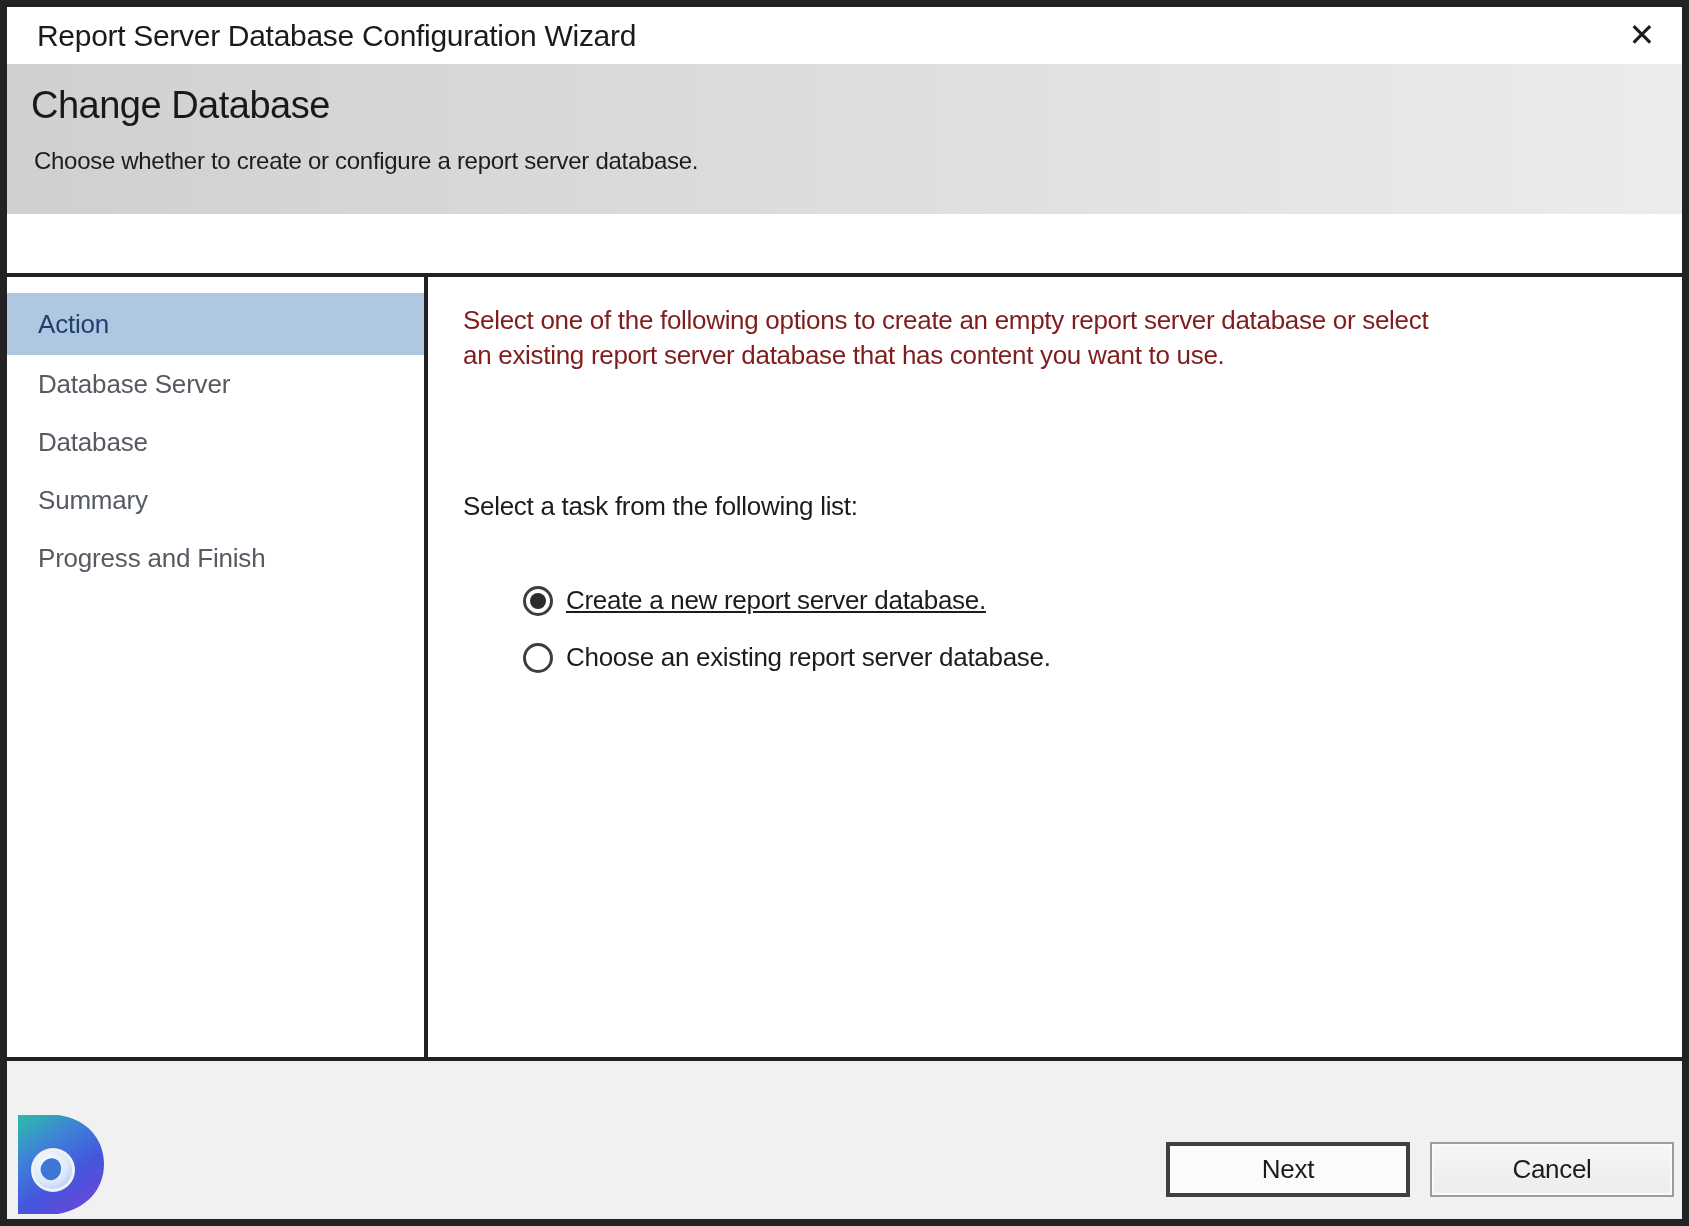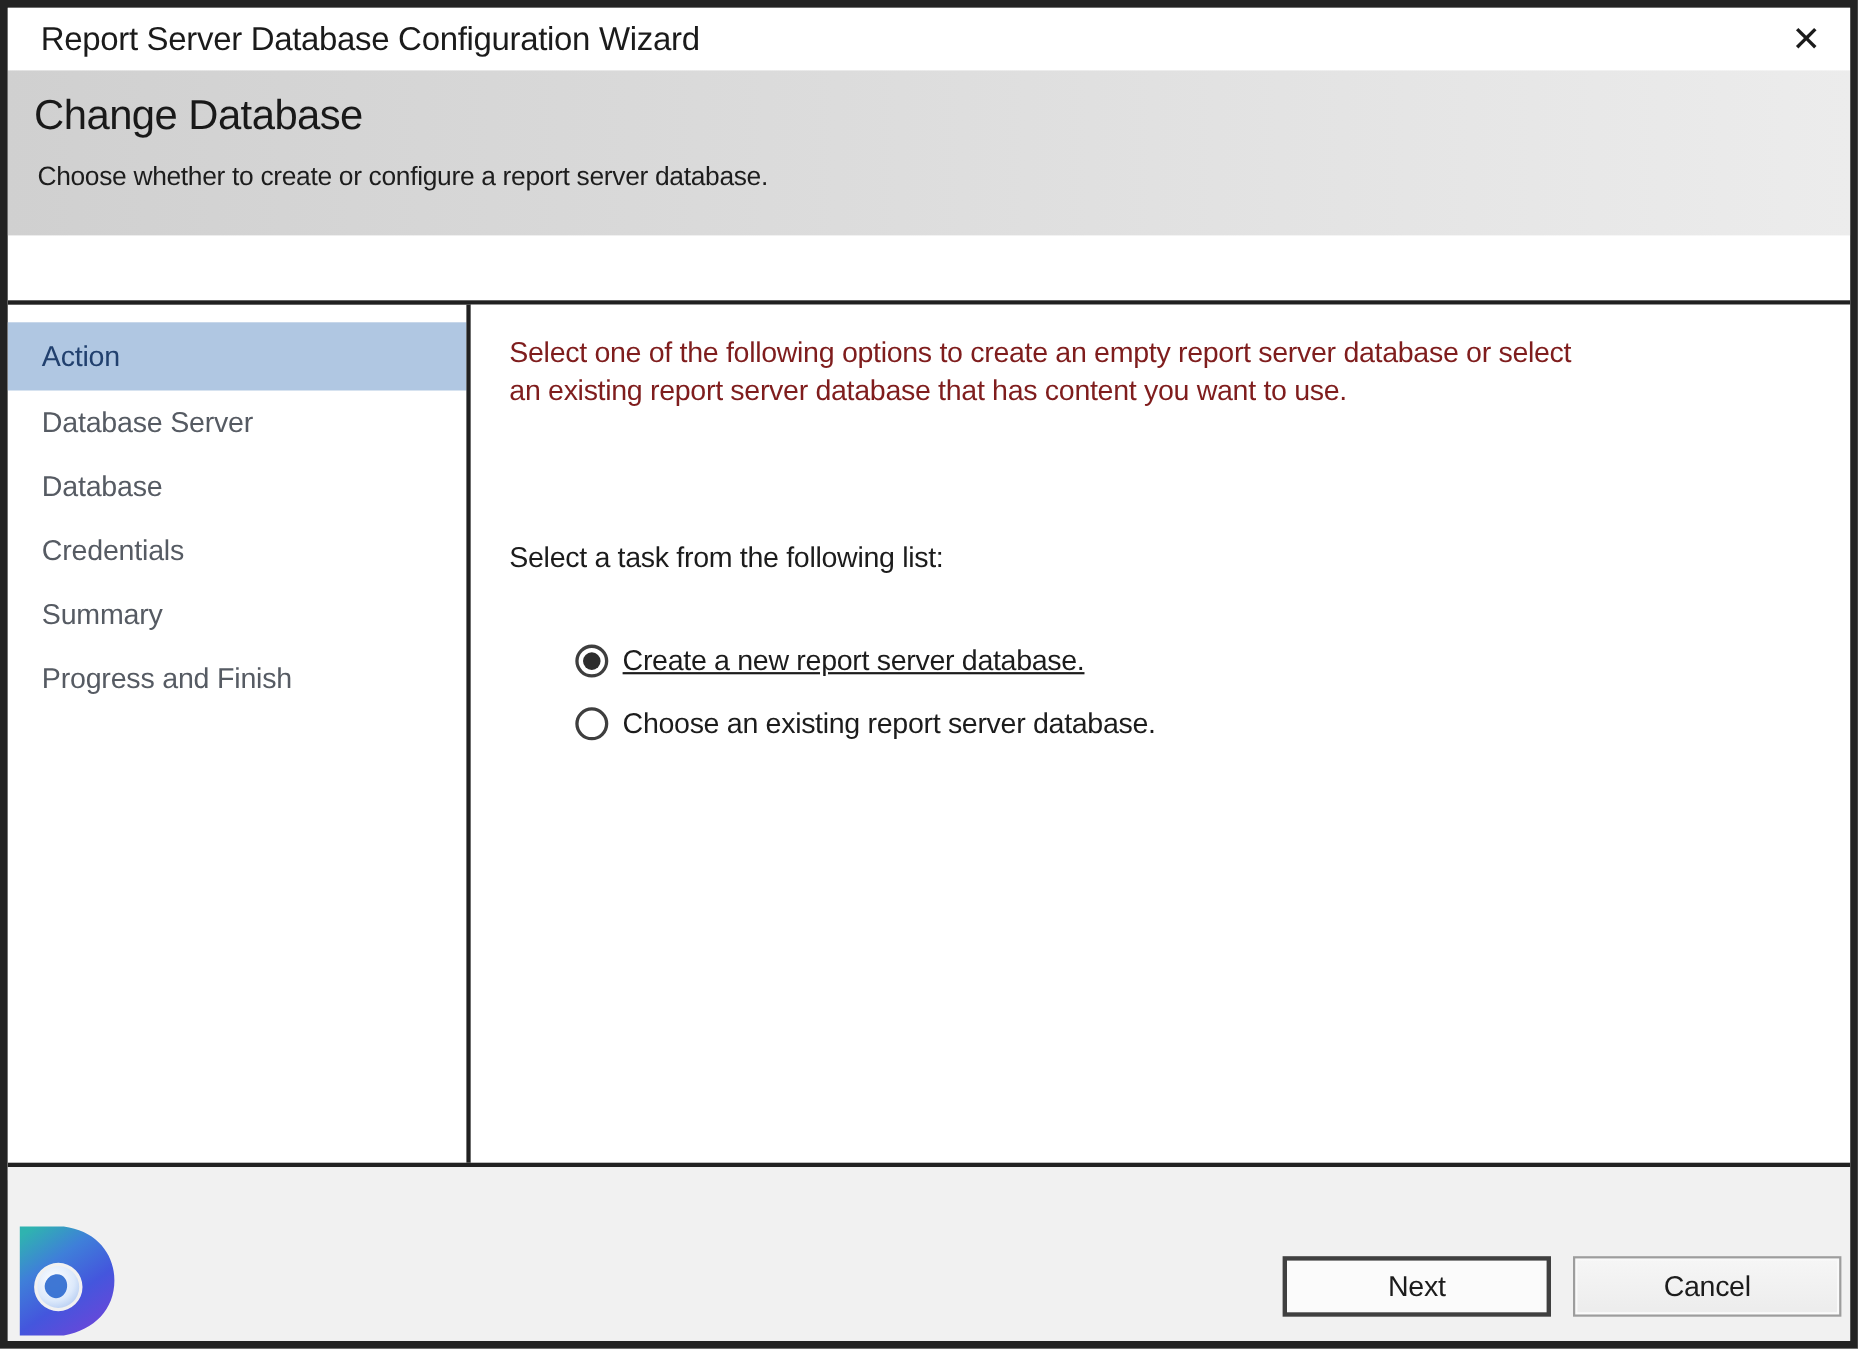--- a/index.html
+++ b/index.html
@@ -149,23 +149,20 @@
 
   <div class="sidebar">
     <div class="side-item active">
       <span>Action</span>
     </div>
     <div class="side-item">
       <span>Database Server</span>
     </div>
     <div class="side-item">
       <span>Database</span>
-    </div>
-    <div class="side-item">
-      <span>Credentials</span>
     </div>
     <div class="side-item">
       <span>Summary</span>
     </div>
     <div class="side-item">
       <span>Progress and Finish</span>
     </div>
   </div>
   <div class="v-divider"></div>
 

